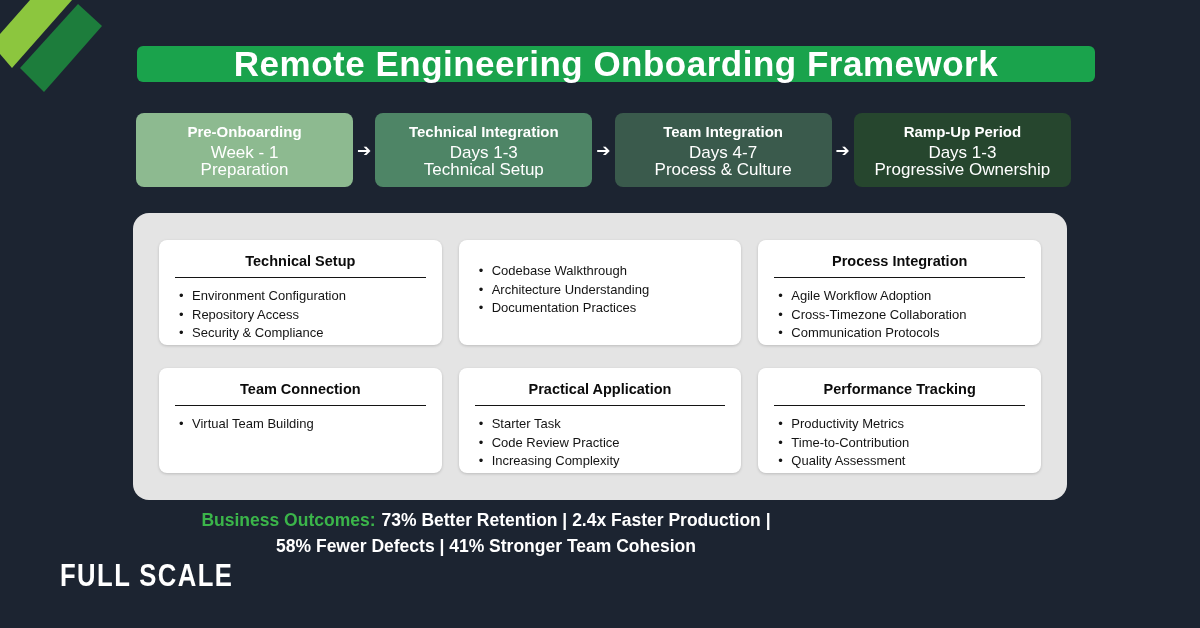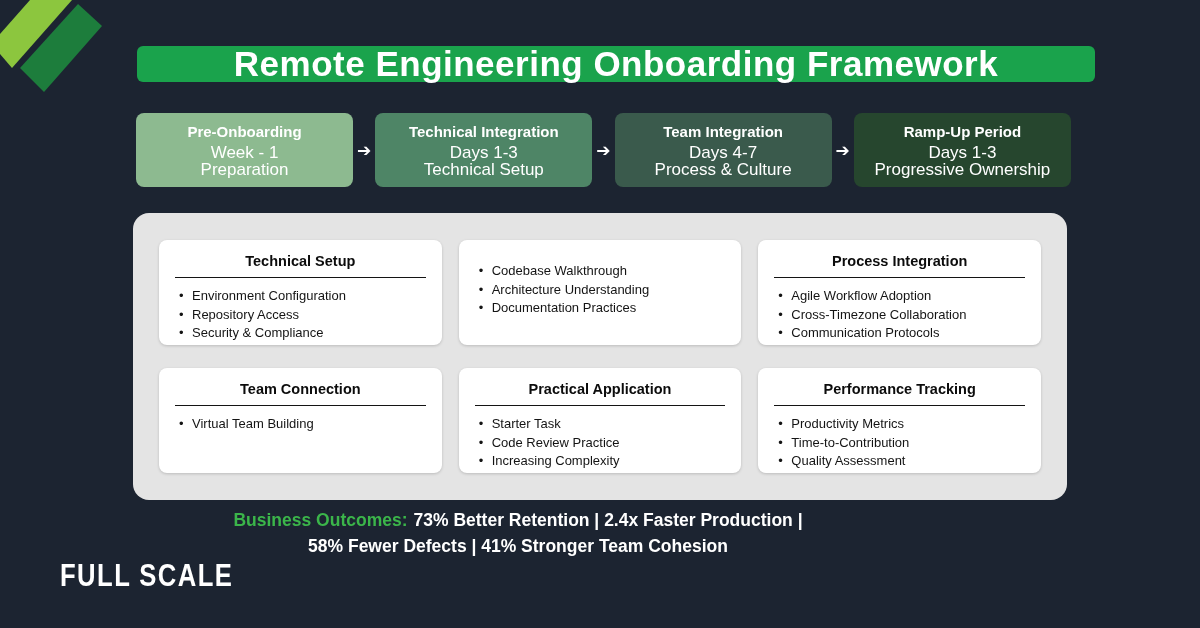--- a/index.html
+++ b/index.html
@@ -65,21 +65,21 @@
   .card ul { list-style:none; margin-top:9px; }
   .card li {
     font-size:13px; color:#141414; line-height:18.5px;
     padding-left:17px; position:relative;
   }
   .card li::before { content:"\2022"; position:absolute; left:4px; top:0; }
 
   
   .outcomes {
     position:absolute; left:0; top:507px; width:972px;
-    text-align:center; color:#fff; font-size:17.5px; font-weight:bold; line-height:26px;margin-left:32px;
+    text-align:center; color:#fff; font-size:17.5px; font-weight:bold; line-height:26px;
   }
   .outcomes .label { color:var(--accent-green,#3bb54a); margin-right:6px; }
 
   
   .logo {
     position:absolute; left:60px; top:558px;
     color:#fff; font-size:27px; font-weight:bold; letter-spacing:1.5px;
     transform:scale(.95,1.18); transform-origin:left top; white-space:nowrap;
   }
 </style>

